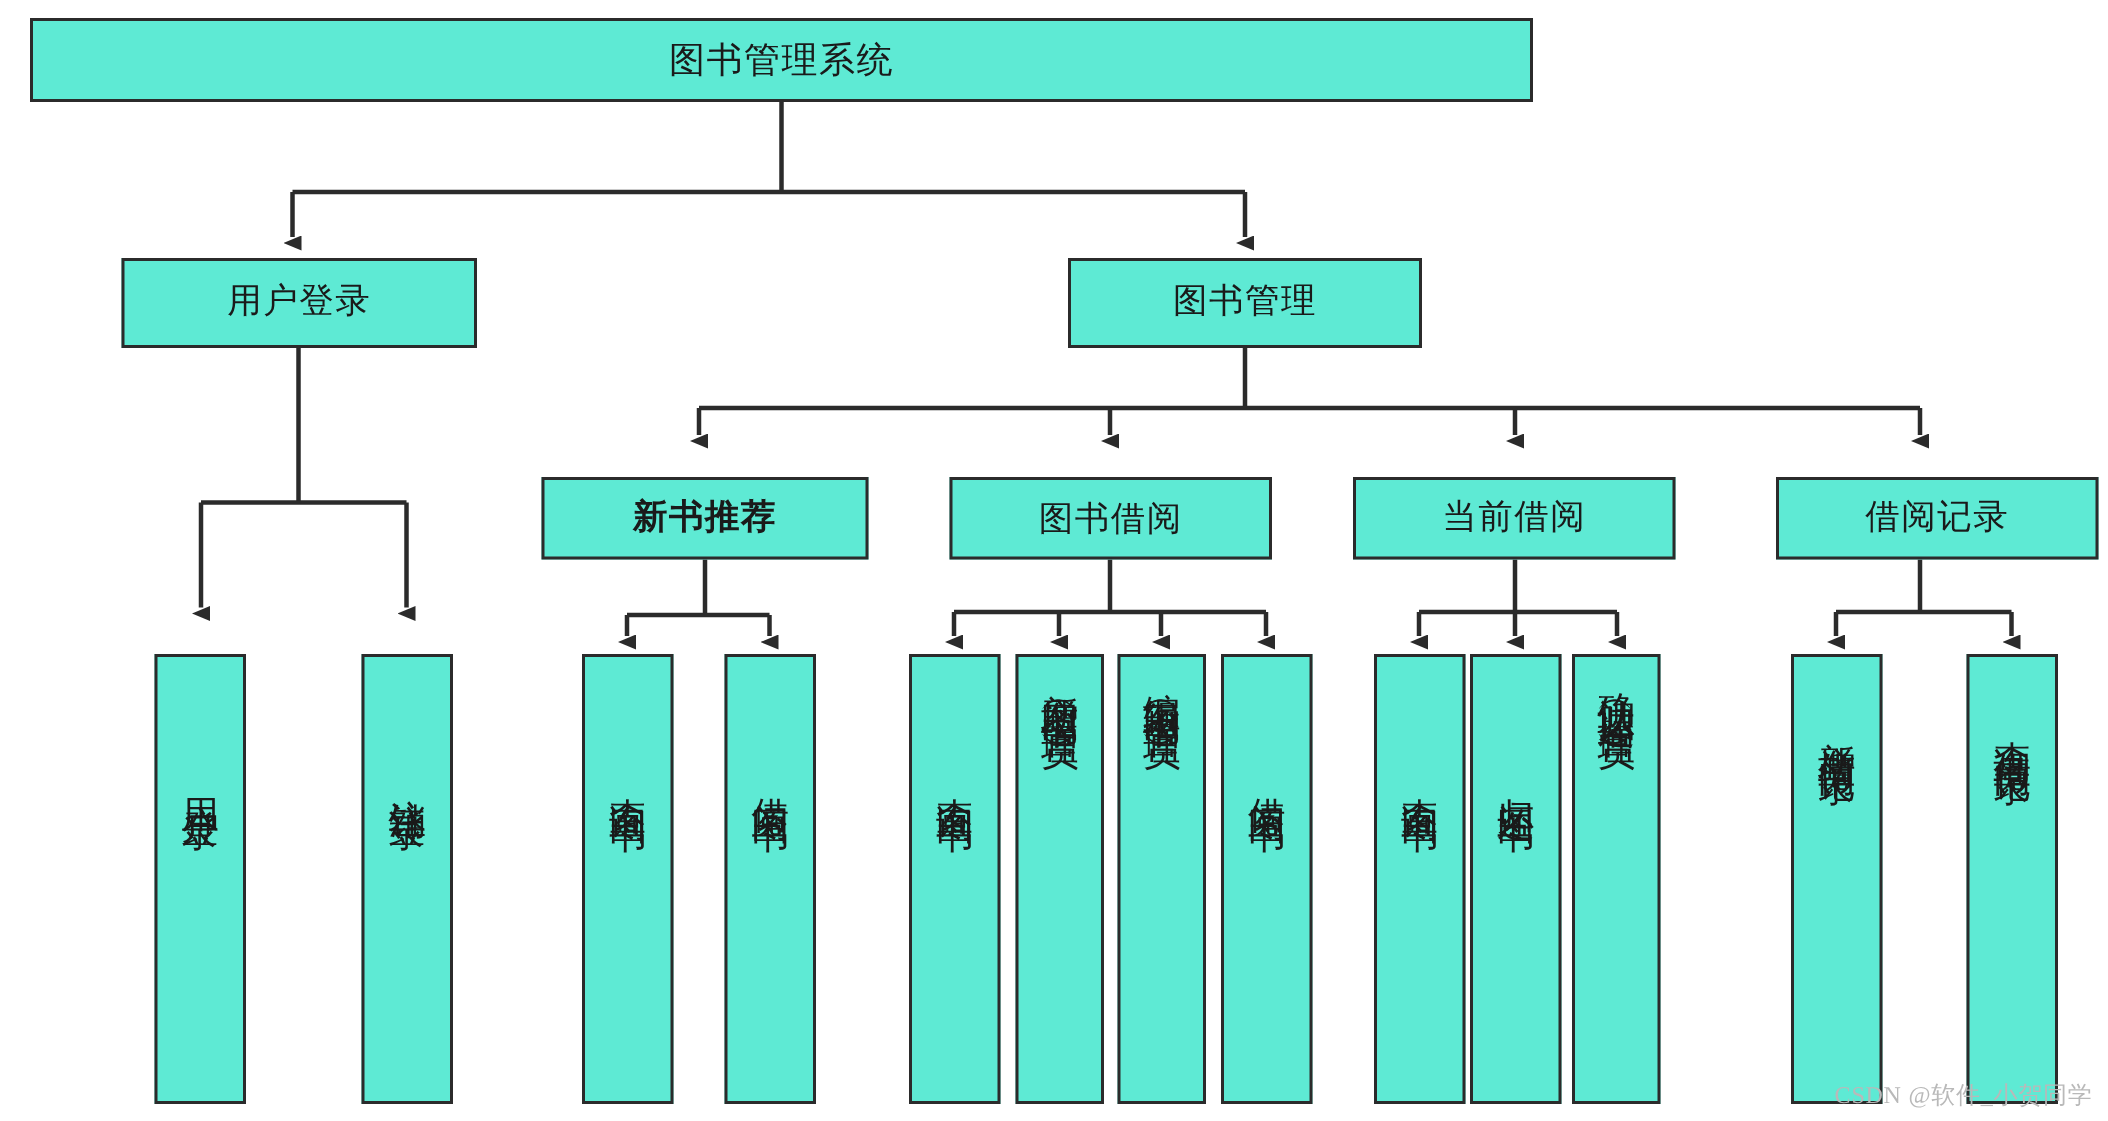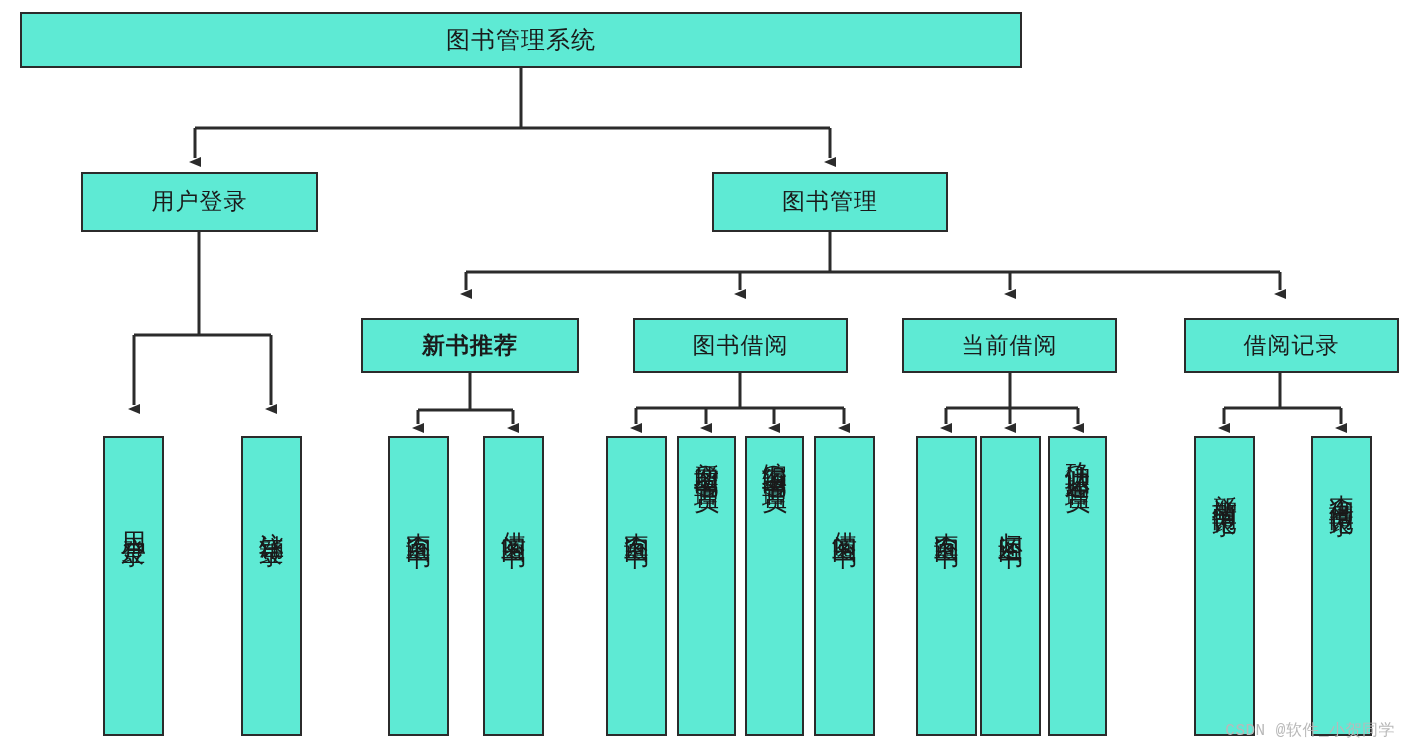--- a/index.html
+++ b/index.html
@@ -63,21 +63,21 @@
     line-height: 1;
   }
   .watermark {
     position: absolute;
     right: 10px;
     bottom: 6px;
     font-size: 16px;
     color: #b9b9b9;
     letter-spacing: 0.5px;
     white-space: nowrap;
-    font-family: Liberation Mono, monospace;
+    font-family: Liberation Serif, serif;
   }
 </style>
 </head>
 <body>
 
 <div id="canvas">
 
   <svg class="edges" viewBox="0 0 1405 747">
     <defs>
       <marker id="arrow" markerWidth="10" markerHeight="12" refX="1" refY="6" orient="auto" markerUnits="userSpaceOnUse">

